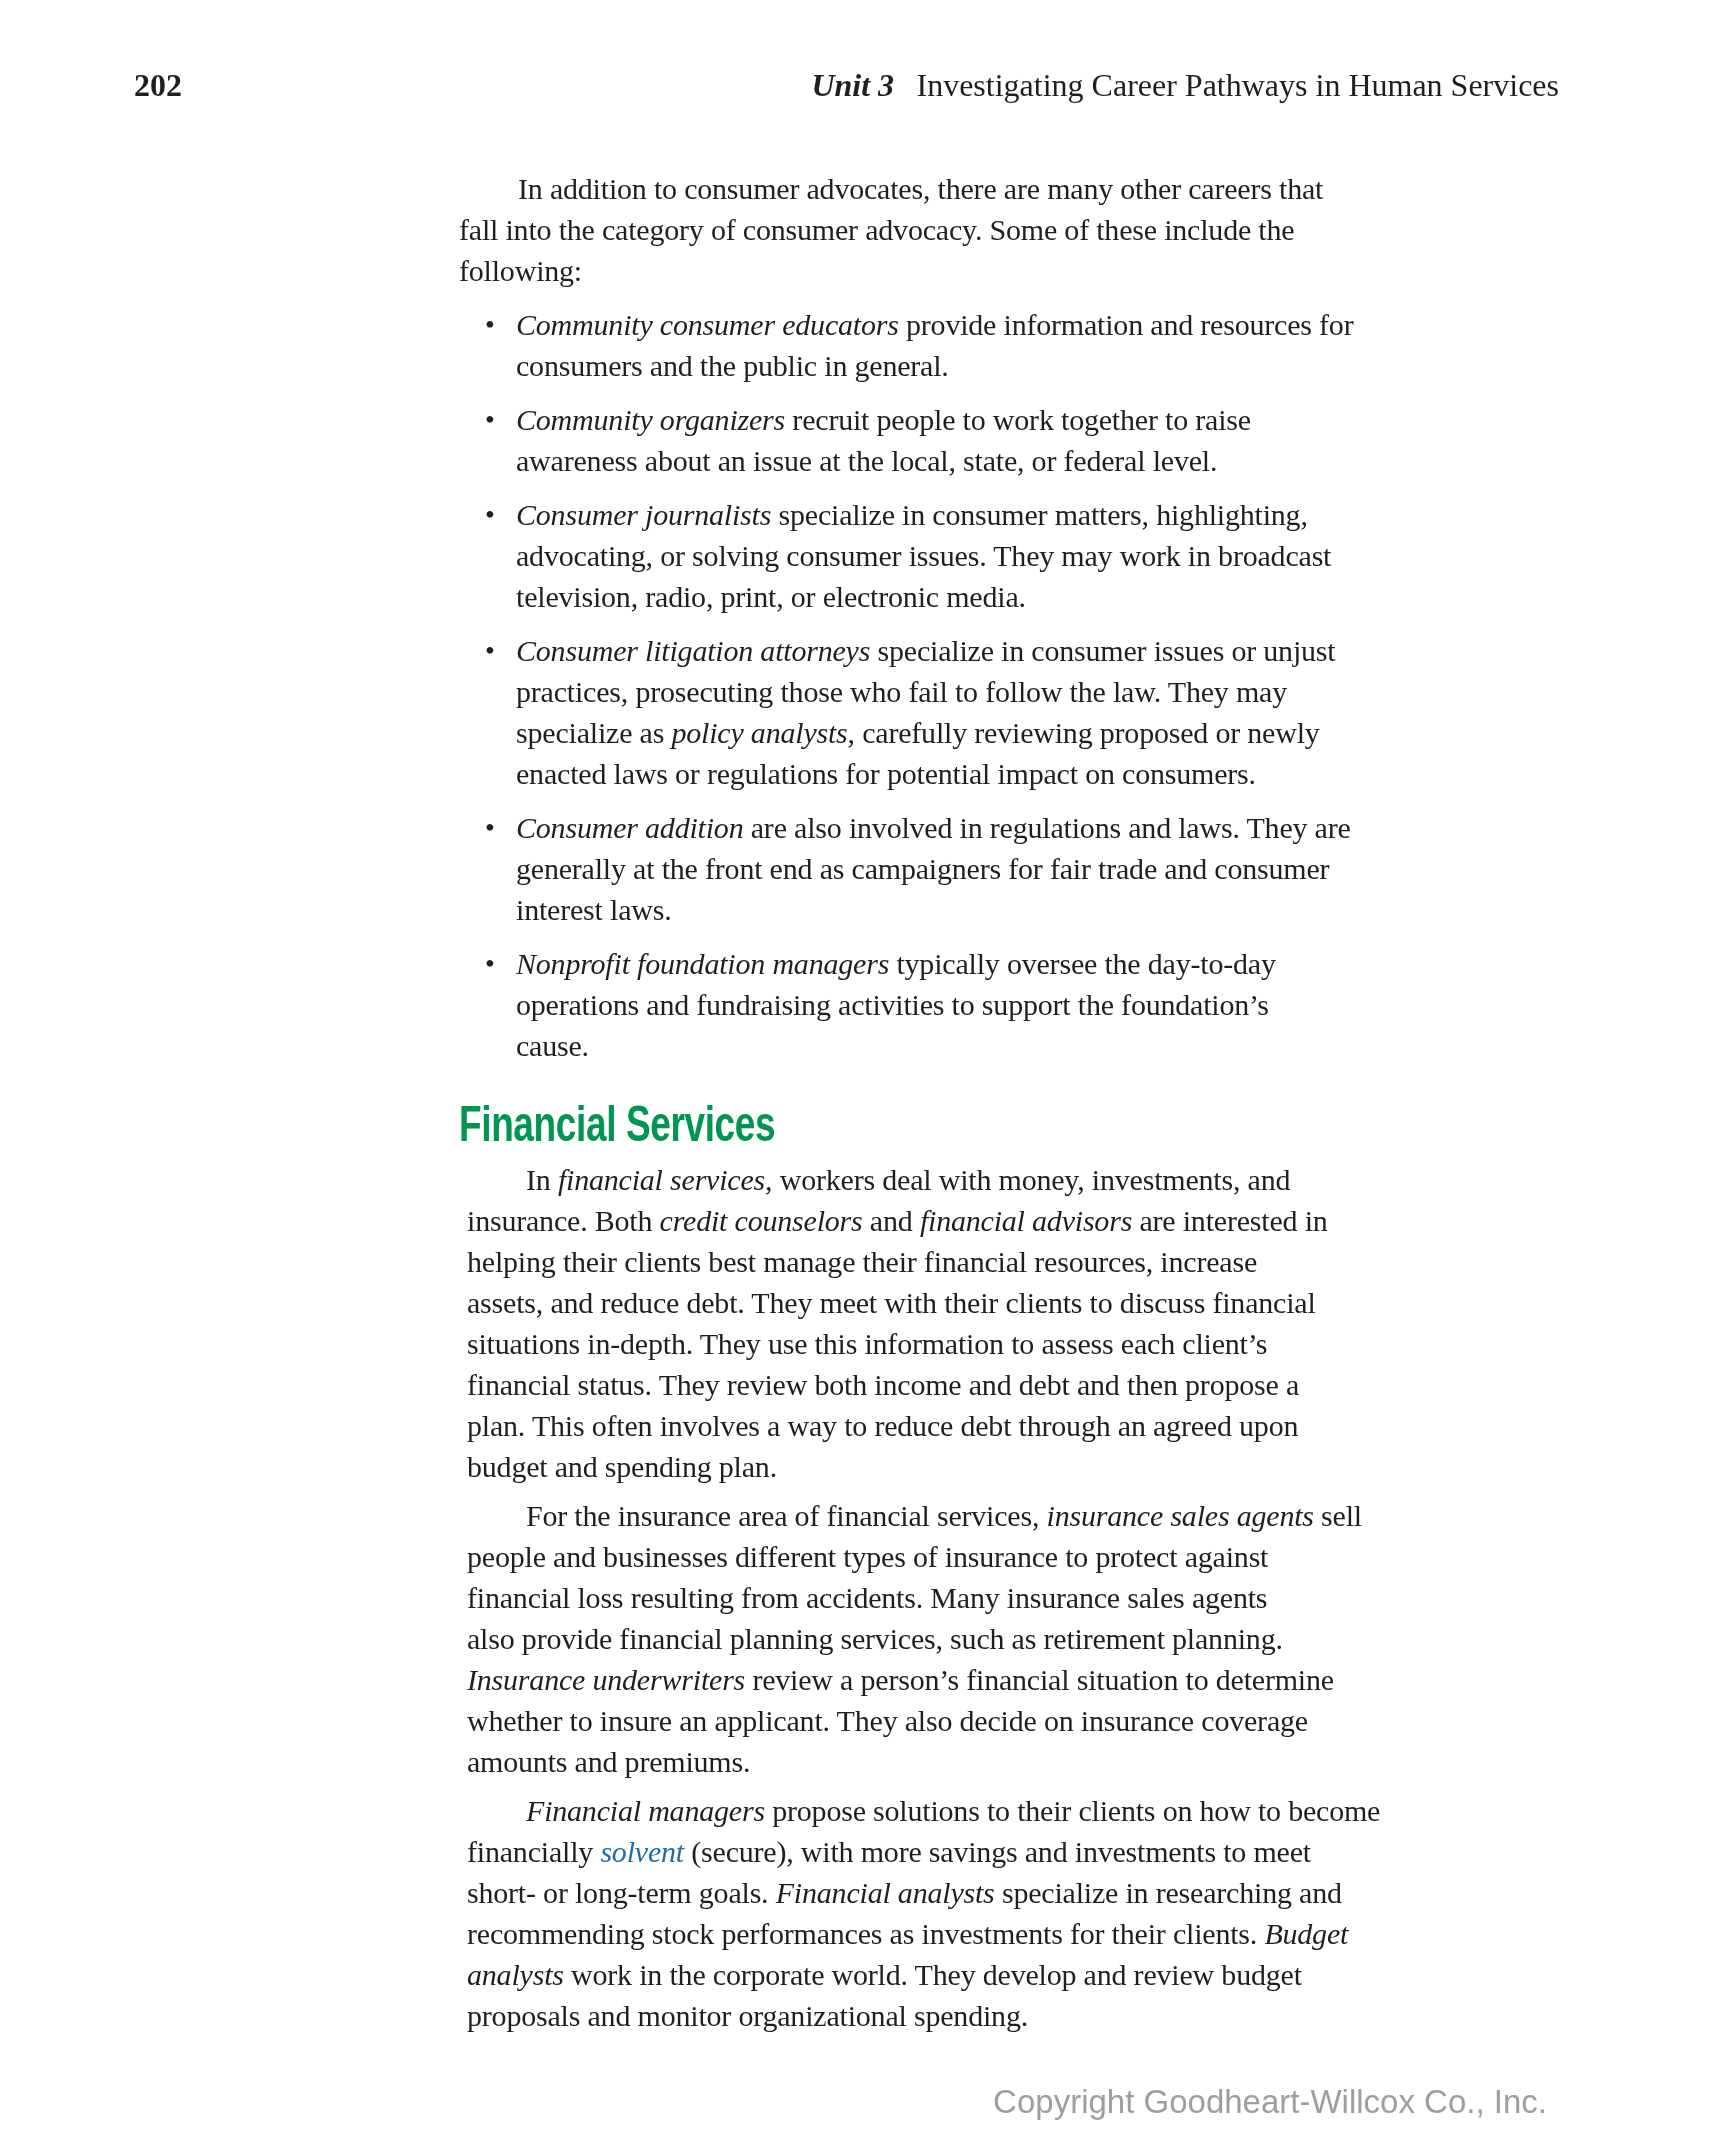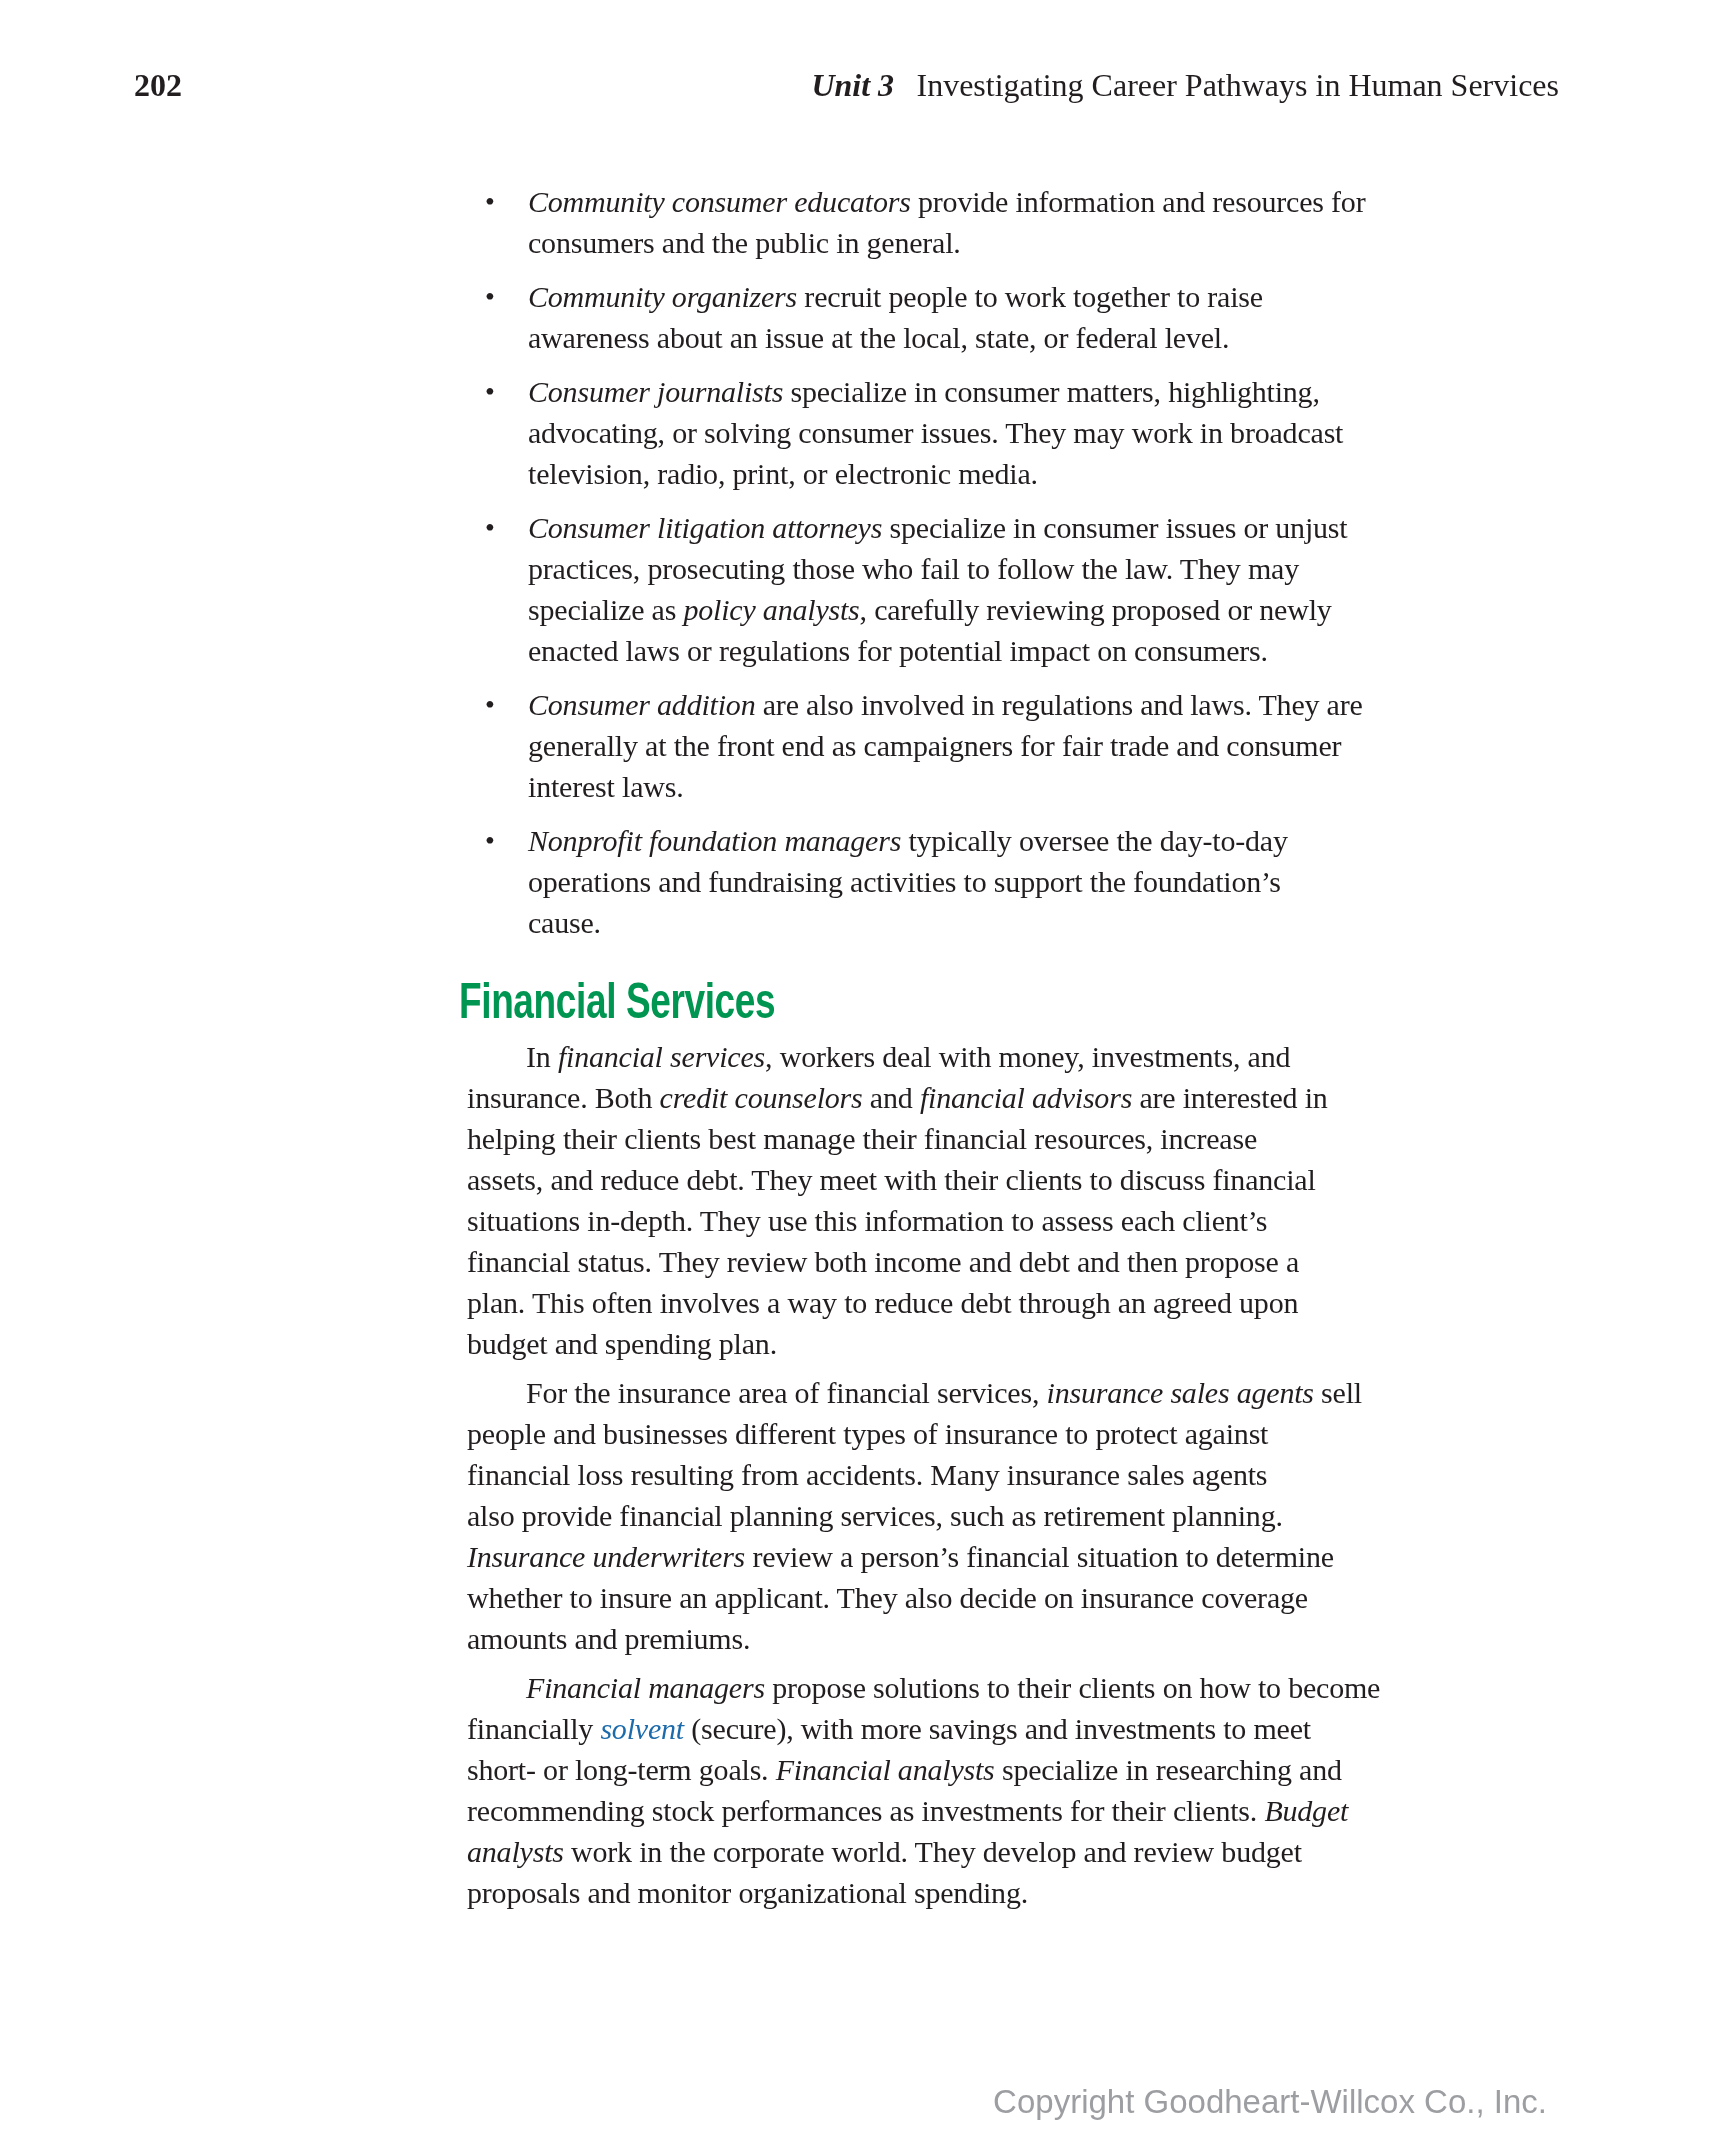--- a/index.html
+++ b/index.html
@@ -50,21 +50,20 @@
     margin:13px 0 0 26px;
   }
   .dot{
     flex:none;
     width:31px;
     font-size:28px;
   }
   .btext{
     flex:1;
     white-space:pre-wrap;
-    margin-left:12px;
   }
   .seg-i{ font-style:italic; }
   .seg-link{ font-style:italic; color:var(--term-blue); }
   .section-heading{
     margin:32px 0 9.3px 0;
     font-family:"Liberation Sans","DejaVu Sans",sans-serif;
     font-weight:700;
     font-size:50px;
     line-height:52px;
     letter-spacing:-0.5px;
@@ -88,20 +87,23 @@
 <body>
 
 <div class="sheet">
 
   <div class="page-header">
     <span class="folio">202</span>
     <span class="running-head"><span class="unit">Unit 3</span><span class="gap"></span><span>Investigating Career Pathways in Human Services</span></span>
   </div>
 
   <div class="body-col">
+    <p class="para indent"><span>In addition to consumer advocates, there are many other careers that
+fall into the category of consumer advocacy. Some of these include the
+following:</span></p>
 
     <div id="bullet-list">
   <div class="bullet">
     <span class="dot">•</span>
     <div class="btext"><span class="seg-i">Community consumer educators</span><span> provide information and resources for
 consumers and the public in general.</span></div>
   </div>
 
   <div class="bullet">
     <span class="dot">•</span>

